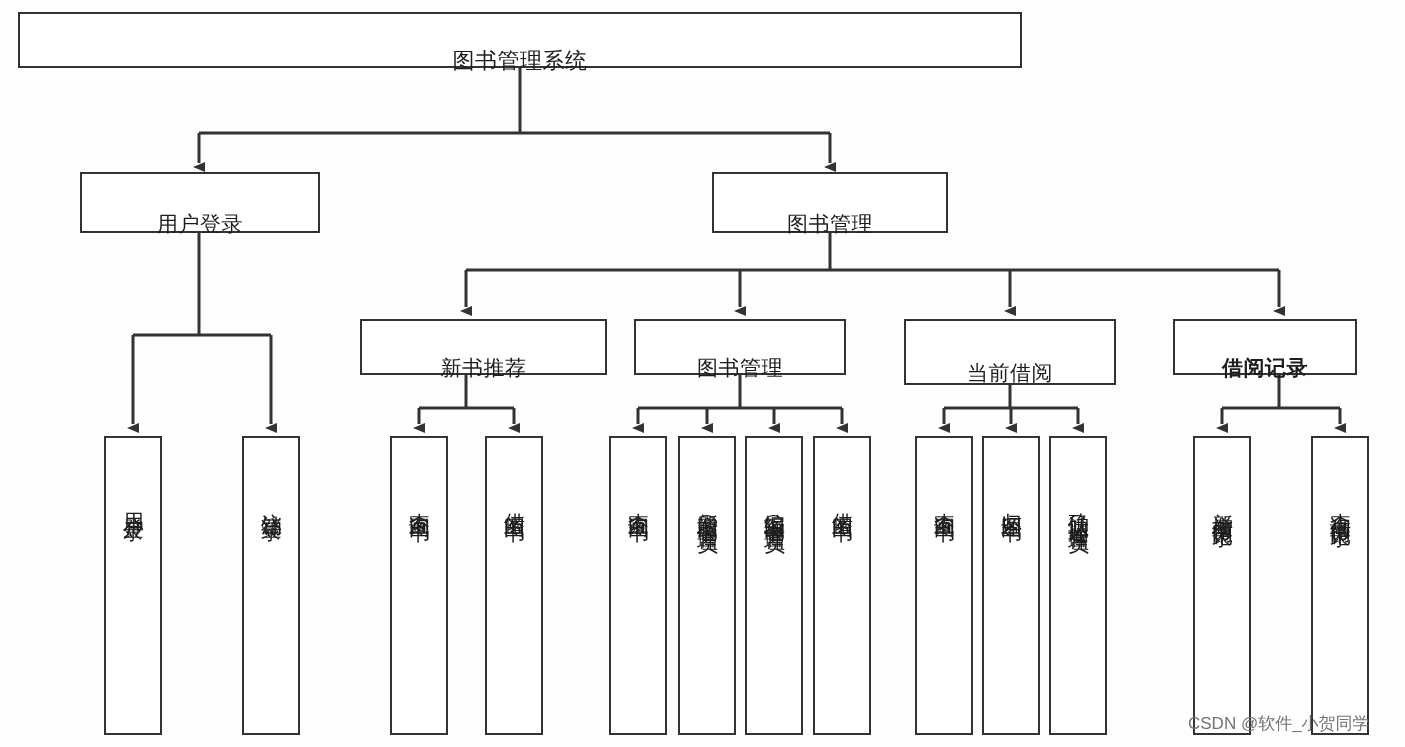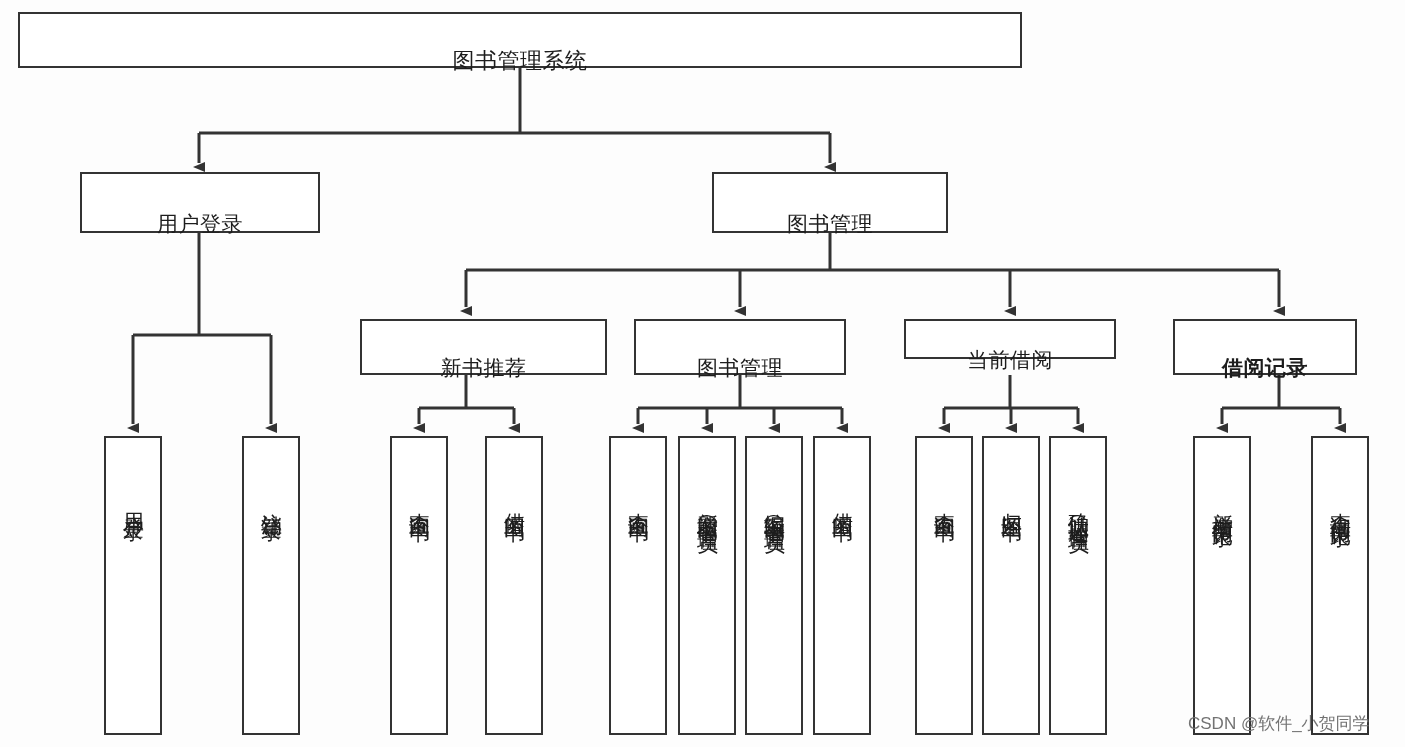--- a/index.html
+++ b/index.html
@@ -120,21 +120,21 @@
   <div class="node" style="left:712px;top:172px;width:236px;height:61px;">
     <span class="lbl">图书管理</span>
   </div>
 
   <div class="node" style="left:360px;top:319px;width:247px;height:56px;">
     <span class="lbl">新书推荐</span>
   </div>
   <div class="node" style="left:634px;top:319px;width:212px;height:56px;">
     <span class="lbl">图书管理</span>
   </div>
-  <div class="node" style="left:904px;top:319px;width:212px;height:40px;">
+  <div class="node" style="left:904px;top:319px;width:212px;height:66px;">
     <span class="lbl">当前借阅</span>
   </div>
   <div class="node" style="left:1173px;top:319px;width:184px;height:56px;font-weight:bold;">
     <span class="lbl">借阅记录</span>
   </div>
 
   <div class="node leaf" style="left:104px;top:436px;width:58px;height:299px;">
     <span class="lbl">用户登录</span>
   </div>
   <div class="node leaf" style="left:242px;top:436px;width:58px;height:299px;">

